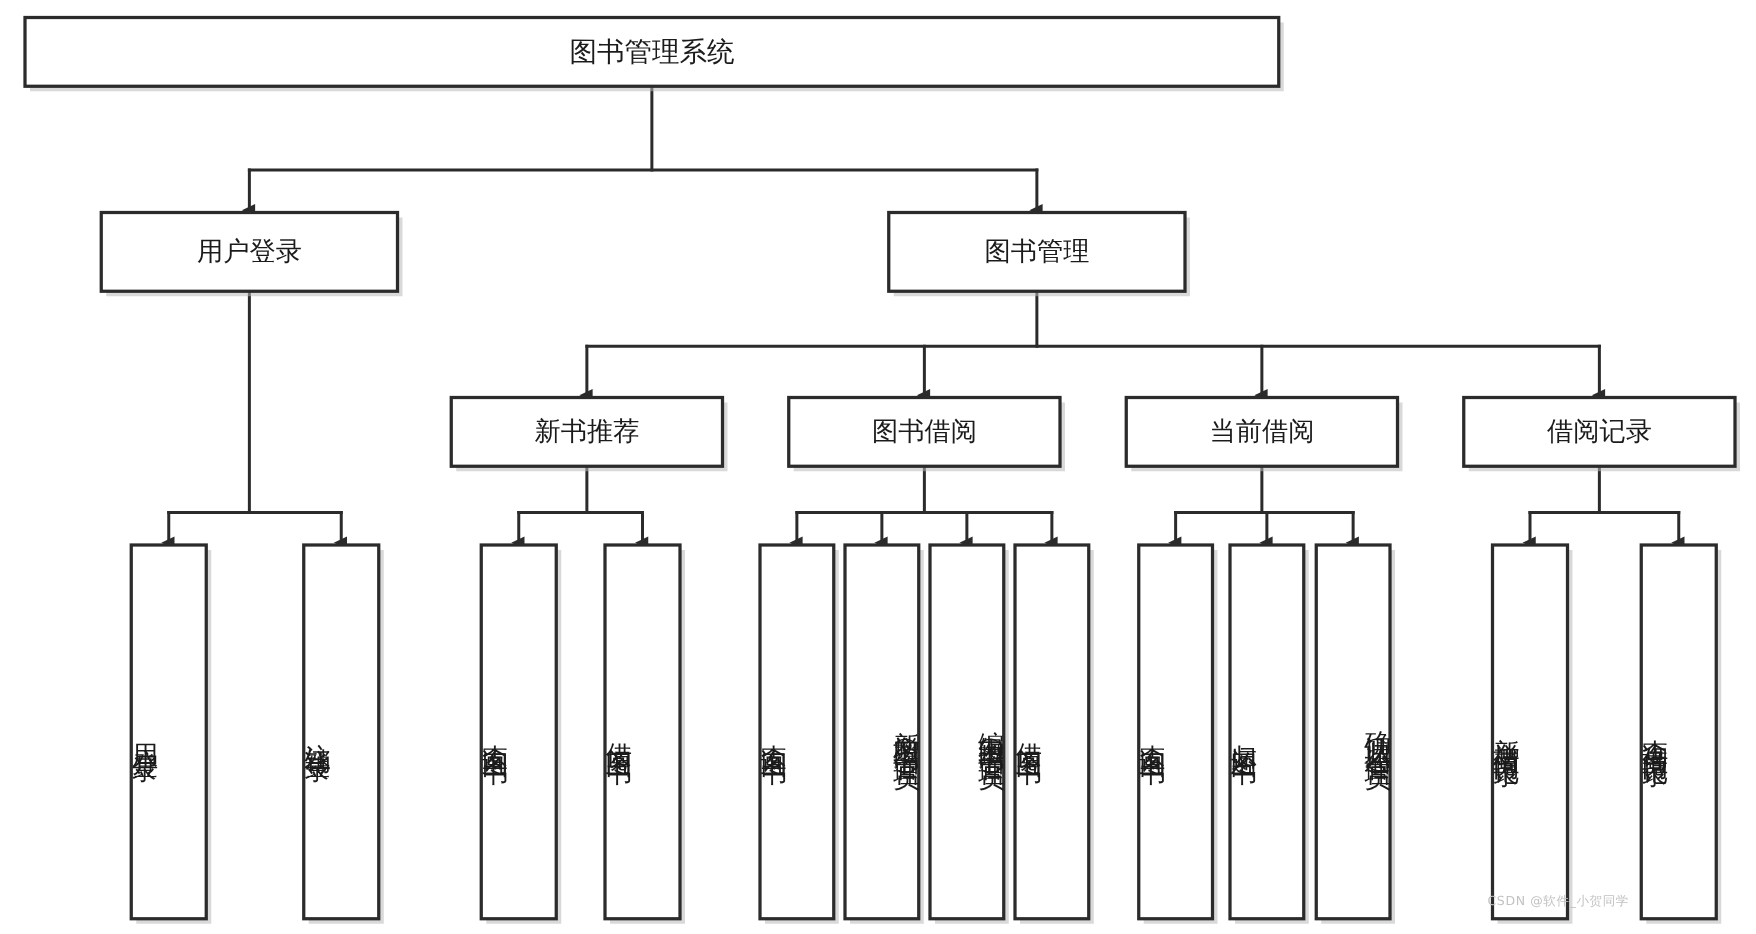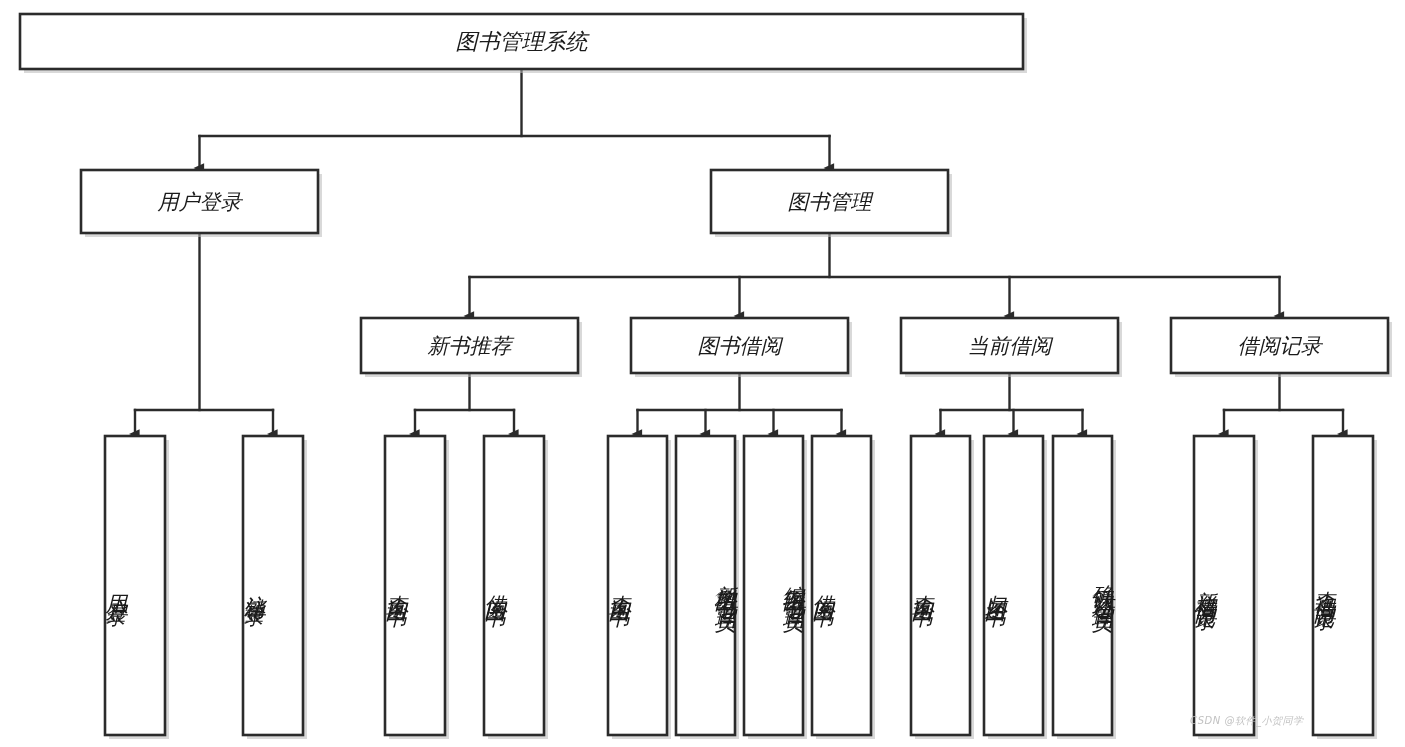--- a/index.html
+++ b/index.html
@@ -1,20 +1,20 @@
 <!DOCTYPE html>
 <html><head>
 <meta charset="utf-8">
 <style>
   html,body{margin:0;padding:0;background:#ffffff;}
   body{
     font-family:"DejaVu Sans","Liberation Sans",sans-serif;
     width:1405px;height:747px;overflow:hidden;
   }
-  #diagram-root{position:relative;width:1405px;height:747px;background:#fff;font-style:italic;}
+  #diagram-root{position:relative;width:1405px;height:747px;background:#fff;}
   svg#tree-svg{position:absolute;left:0;top:0;width:1405px;height:747px;}
   .node-rect{fill:#ffffff;stroke:#2b2b2b;stroke-width:2.6;}
   .node-shadow{fill:#b9b9b9;opacity:.55;}
   .conn{stroke:#2b2b2b;stroke-width:2.4;fill:none;stroke-linecap:square;}
   .arrow-head{fill:#2b2b2b;}
   .node-label{
     fill:#1b1b1b;font-family:"DejaVu Sans","Liberation Sans",sans-serif;
     text-anchor:middle;dominant-baseline:middle;
   }
   .lbl-root{font-size:22px;}

